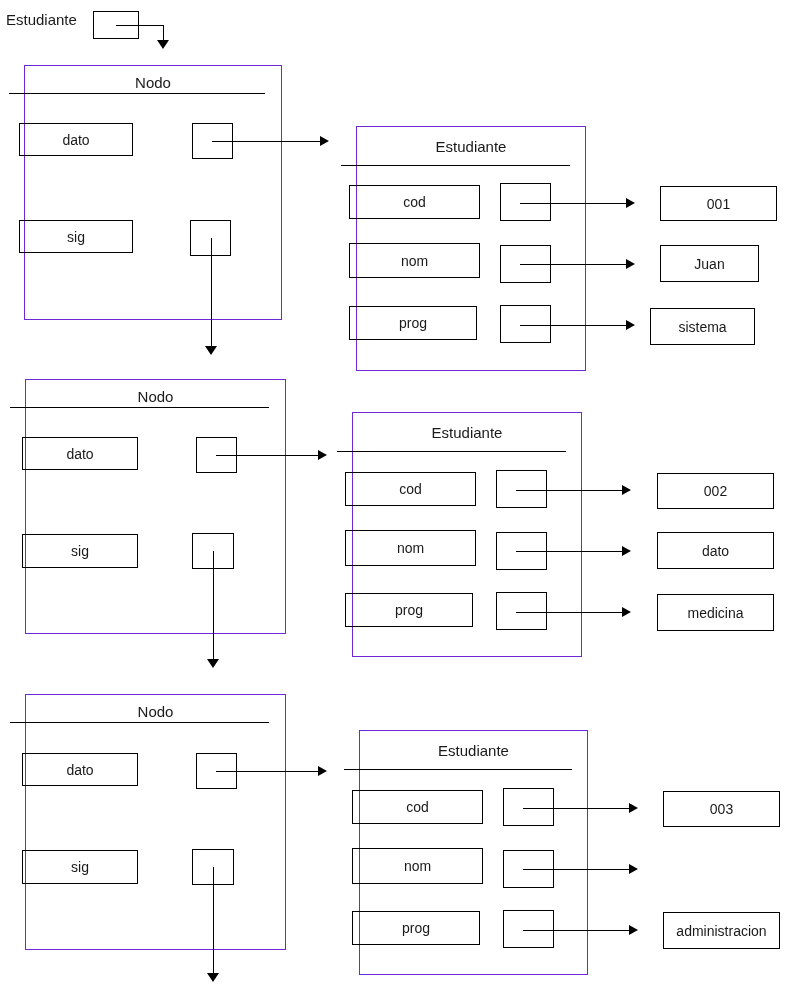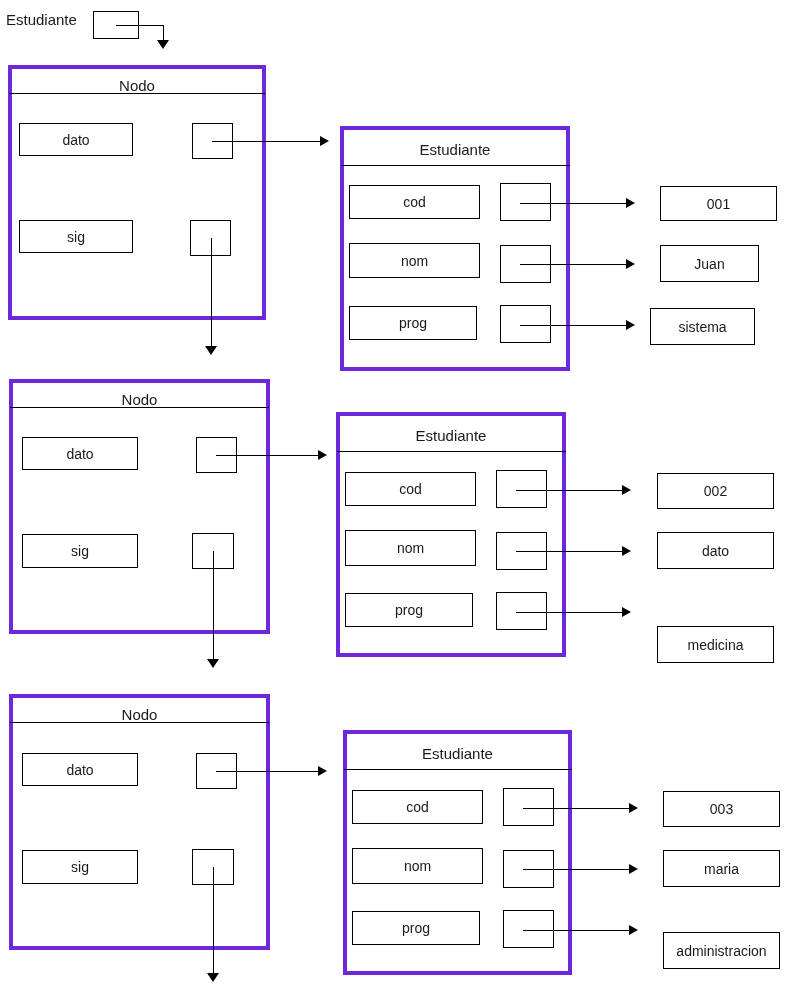--- a/index.html
+++ b/index.html
@@ -15,23 +15,24 @@
     position: relative;
     width: 787px;
     height: 984px;
     background: #ffffff;
     overflow: hidden;
   }
 
   
   .struct {
     position: absolute;
-    border: 4px solid #6d28d9;
+    border: 1px solid #6d28d9;
     box-sizing: border-box;
     background: transparent;
+    margin-left: 16px;
   }
   .struct-title {
     position: absolute;
     left: 0;
     right: 0;
     display: flex;
     align-items: center;
     justify-content: center;
     font-size: 15px;
     color: #1a1a1a;
@@ -192,21 +193,21 @@
   <div class="field" style="left:345px; top:530px; width:131px; height:36px;">nom</div>
   <div class="ptr" style="left:496px; top:532px; width:51px; height:38px;"></div>
   <div class="hline" style="left:516px; top:551px; width:110px;"></div>
   <div class="arrow-right" style="left:622px; top:546px;"></div>
   <div class="value" style="left:657px; top:532px; width:117px; height:37px;">dato</div>
 
   <div class="field" style="left:345px; top:593px; width:128px; height:34px;">prog</div>
   <div class="ptr" style="left:496px; top:592px; width:51px; height:38px;"></div>
   <div class="hline" style="left:516px; top:612px; width:110px;"></div>
   <div class="arrow-right" style="left:622px; top:607px;"></div>
-  <div class="value" style="left:657px; top:626px; width:117px; height:37px;">medicina</div>
+  <div class="value" style="left:657px; top:594px; width:117px; height:37px;">medicina</div>
 
   <div class="struct" style="left:9px; top:694px; width:261px; height:256px;">
     <div class="struct-title" style="top:5px; height:22px;">Nodo</div>
   </div>
   <div class="struct-divider" style="left:10px; top:722px; width:259px;"></div>
 
   <div class="field" style="left:22px; top:753px; width:116px; height:33px;">dato</div>
   <div class="ptr" style="left:196px; top:753px; width:41px; height:36px;"></div>
 
   <div class="field" style="left:22px; top:850px; width:116px; height:34px;">sig</div>
@@ -226,21 +227,20 @@
   <div class="field" style="left:352px; top:790px; width:131px; height:34px;">cod</div>
   <div class="ptr" style="left:503px; top:788px; width:51px; height:38px;"></div>
   <div class="hline" style="left:523px; top:808px; width:110px;"></div>
   <div class="arrow-right" style="left:629px; top:803px;"></div>
   <div class="value" style="left:663px; top:791px; width:117px; height:36px;">003</div>
 
   <div class="field" style="left:352px; top:848px; width:131px; height:36px;">nom</div>
   <div class="ptr" style="left:503px; top:850px; width:51px; height:38px;"></div>
   <div class="hline" style="left:523px; top:869px; width:110px;"></div>
   <div class="arrow-right" style="left:629px; top:864px;"></div>
-  <div class="value" style="left:663px; top:850px; width:117px; height:37px;">maria</div>
 
   <div class="field" style="left:352px; top:911px; width:128px; height:34px;">prog</div>
   <div class="ptr" style="left:503px; top:910px; width:51px; height:38px;"></div>
   <div class="hline" style="left:523px; top:930px; width:110px;"></div>
   <div class="arrow-right" style="left:629px; top:925px;"></div>
-  <div class="value overflow" style="left:663px; top:932px; width:117px; height:37px;">administracion</div>
+  <div class="value overflow" style="left:663px; top:912px; width:117px; height:37px;">administracion</div>
 
 </div>
 
 </body></html>

